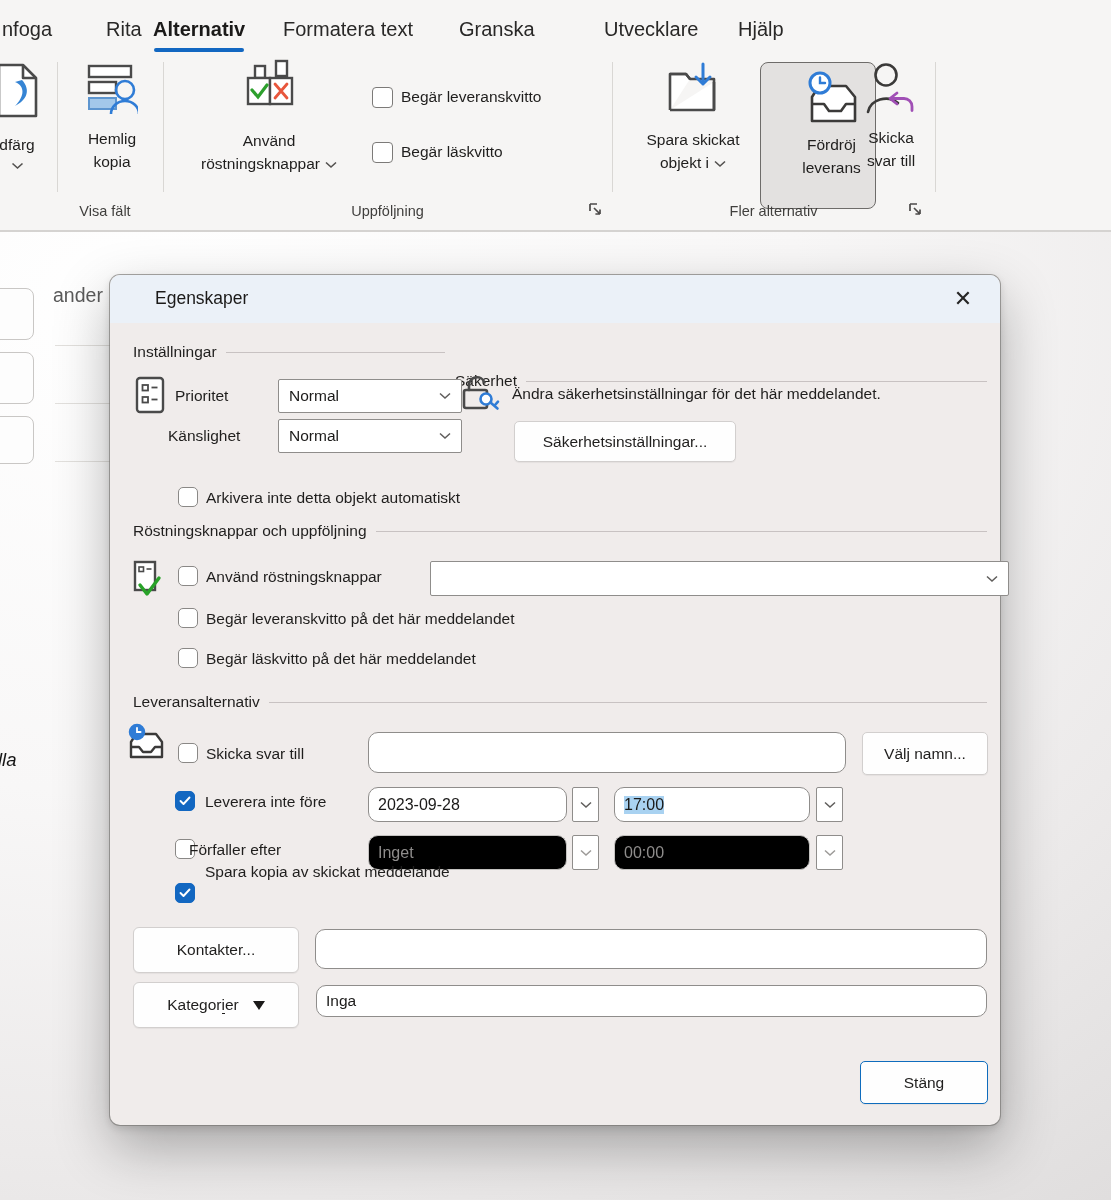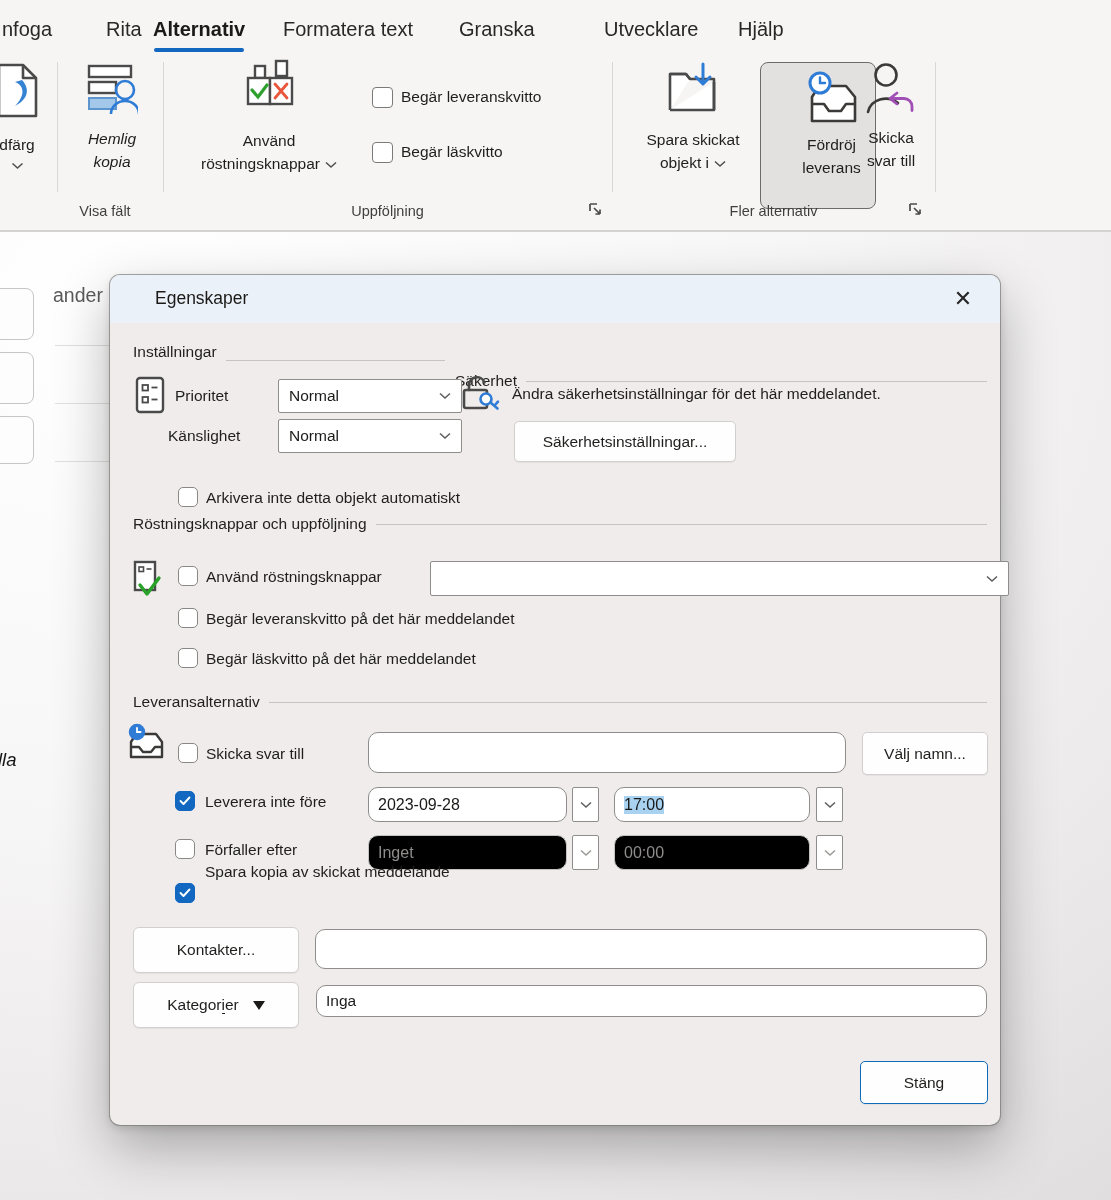--- a/index.html
+++ b/index.html
@@ -86,21 +86,21 @@
     <span class="rbtn-label" style="margin-top:13px;">dfärg</span>
     <span style="margin-top:6px;">
       <svg width="13" height="8" viewBox="0 0 13 8">
           <path d="M1.5 1.5 L6.5 6 L11.5 1.5" fill="none" stroke="#53514f" stroke-width="1.6"></path>
         </svg>
     </span>
   </div>
 
   <div class="abs vsep" style="left:57px"></div>
 
-  <div class="abs rbtn" style="left:66px;top:63px;width:92px;font-style:italic;">
+  <div class="abs rbtn" style="left:66px;top:63px;width:92px;">
     <span>
       <svg width="52" height="52" viewBox="0 0 52 52">
         <rect x="3" y="3" width="42" height="11" fill="#fff" stroke="#4a4a4a" stroke-width="2.4"></rect>
         <rect x="3" y="19" width="27" height="11" fill="#fff" stroke="#4a4a4a" stroke-width="2.4"></rect>
         <rect x="3" y="35" width="27" height="11" fill="#a3c8ea" stroke="#5d95cf" stroke-width="2"></rect>
         <circle cx="39" cy="27" r="9" fill="none" stroke="#2f7cd6" stroke-width="2.6"></circle>
         <path d="M25 51 a14 13 0 0 1 28 0" fill="none" stroke="#2f7cd6" stroke-width="2.6"></path>
       </svg>
     </span>
     <span class="rbtn-label" style="margin-top:12px;">Hemlig</span>
@@ -209,21 +209,21 @@
   <span class="frag" style="left:-2px;top:517px;font-style:italic;font-size:18.5px;color:#151515;">lla</span>
 </div>
 
 <div class="abs dlg">
 
   <div class="dlg-title">
     <span class="dlg-title-text">Egenskaper</span>
     <div class="dlg-close">✕</div>
   </div>
 
-  <div class="sechdr" style="left:23px;top:68px;width:312px;align-items:flex-end;">
+  <div class="sechdr" style="left:23px;top:68px;width:312px;">
     <span>Inställningar</span>
       <div class="line"></div>
   </div>
   <div class="sechdr" style="left:345px;top:56px;width:532px;margin-top:41px;">
     <span>Säkerhet</span>
       <div class="line"></div>
   </div>
 
   <span class="abs" style="left:25px;top:101px;">
     <svg width="30" height="38" viewBox="0 0 30 38">
@@ -260,21 +260,21 @@
       <circle cx="25" cy="25" r="5.5" fill="#fff" stroke="#2f7cd6" stroke-width="2.6"></circle>
       <path d="M29.5 28.5 l7 6 M34 31 l3 -3.4" fill="none" stroke="#2f7cd6" stroke-width="2.6" stroke-linecap="round"></path>
     </svg>
   </span>
   <span class="lbl" style="left:402px;top:110px;">Ändra säkerhetsinställningar för det här meddelandet.</span>
   <div class="wbtn" style="left:404px;top:146px;width:220px;height:39px;">Säkerhetsinställningar...</div>
 
   <div class="cb" style="left:68px;top:212px;"></div>
   <span class="lbl" style="left:96px;top:214px;">Arkivera inte detta objekt automatiskt</span>
 
-  <div class="sechdr" style="left:23px;top:240px;width:854px;">
+  <div class="sechdr" style="left:23px;top:247px;width:854px;">
     <span>Röstningsknappar och uppföljning</span>
       <div class="line"></div>
   </div>
 
   <span class="abs" style="left:22px;top:284px;">
     <svg width="32" height="40" viewBox="0 0 32 40">
       <rect x="3" y="3" width="20" height="28" fill="#fff" stroke="#4a4a4a" stroke-width="2.4"></rect>
       <rect x="7" y="8" width="4.5" height="4.5" fill="none" stroke="#4a4a4a" stroke-width="1.6"></rect>
       <path d="M14.5 10 h5" stroke="#4a4a4a" stroke-width="1.6"></path>
       <path d="M8 26 l7 9 l12 -16" fill="none" stroke="#28a228" stroke-width="3.4" stroke-linecap="round" stroke-linejoin="round"></path>
@@ -337,21 +337,21 @@
   </div>
   <div class="chevbtn" style="left:706px;top:512px;width:27px;height:35px;">
     <span>
         <svg width="12" height="8" viewBox="0 0 12 8">
           <path d="M1 1.5 L6 6 L11 1.5" fill="none" stroke="#5f5d5b" stroke-width="1.5"></path>
         </svg>
       </span>
   </div>
 
   <div class="cb" style="left:65px;top:564px;"></div>
-  <span class="lbl" style="left:95px;top:566px;">Förfaller efter</span>
+  <span class="lbl" style="left:79px;top:566px;">Förfaller efter</span>
   <div class="field disabled" style="left:258px;top:560px;width:199px;height:35px;">
     <span>Inget</span>
   </div>
   <div class="chevbtn" style="left:462px;top:560px;width:27px;height:35px;">
     <span>
         <svg width="12" height="8" viewBox="0 0 12 8">
           <path d="M1 1.5 L6 6 L11 1.5" fill="none" stroke="#9c9a98" stroke-width="1.5"></path>
         </svg>
       </span>
   </div>

